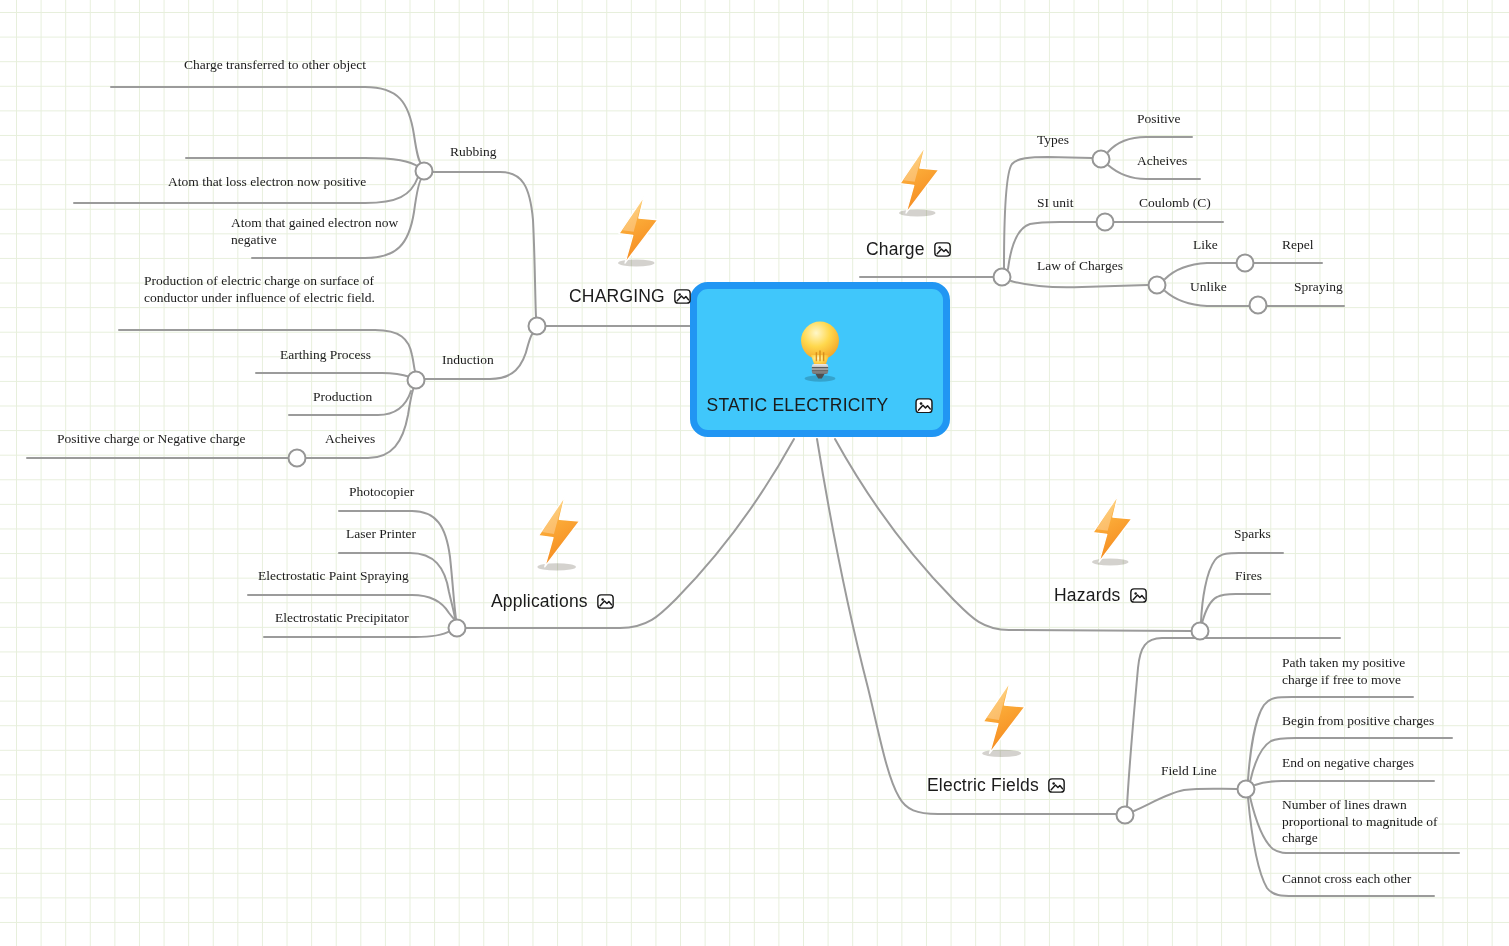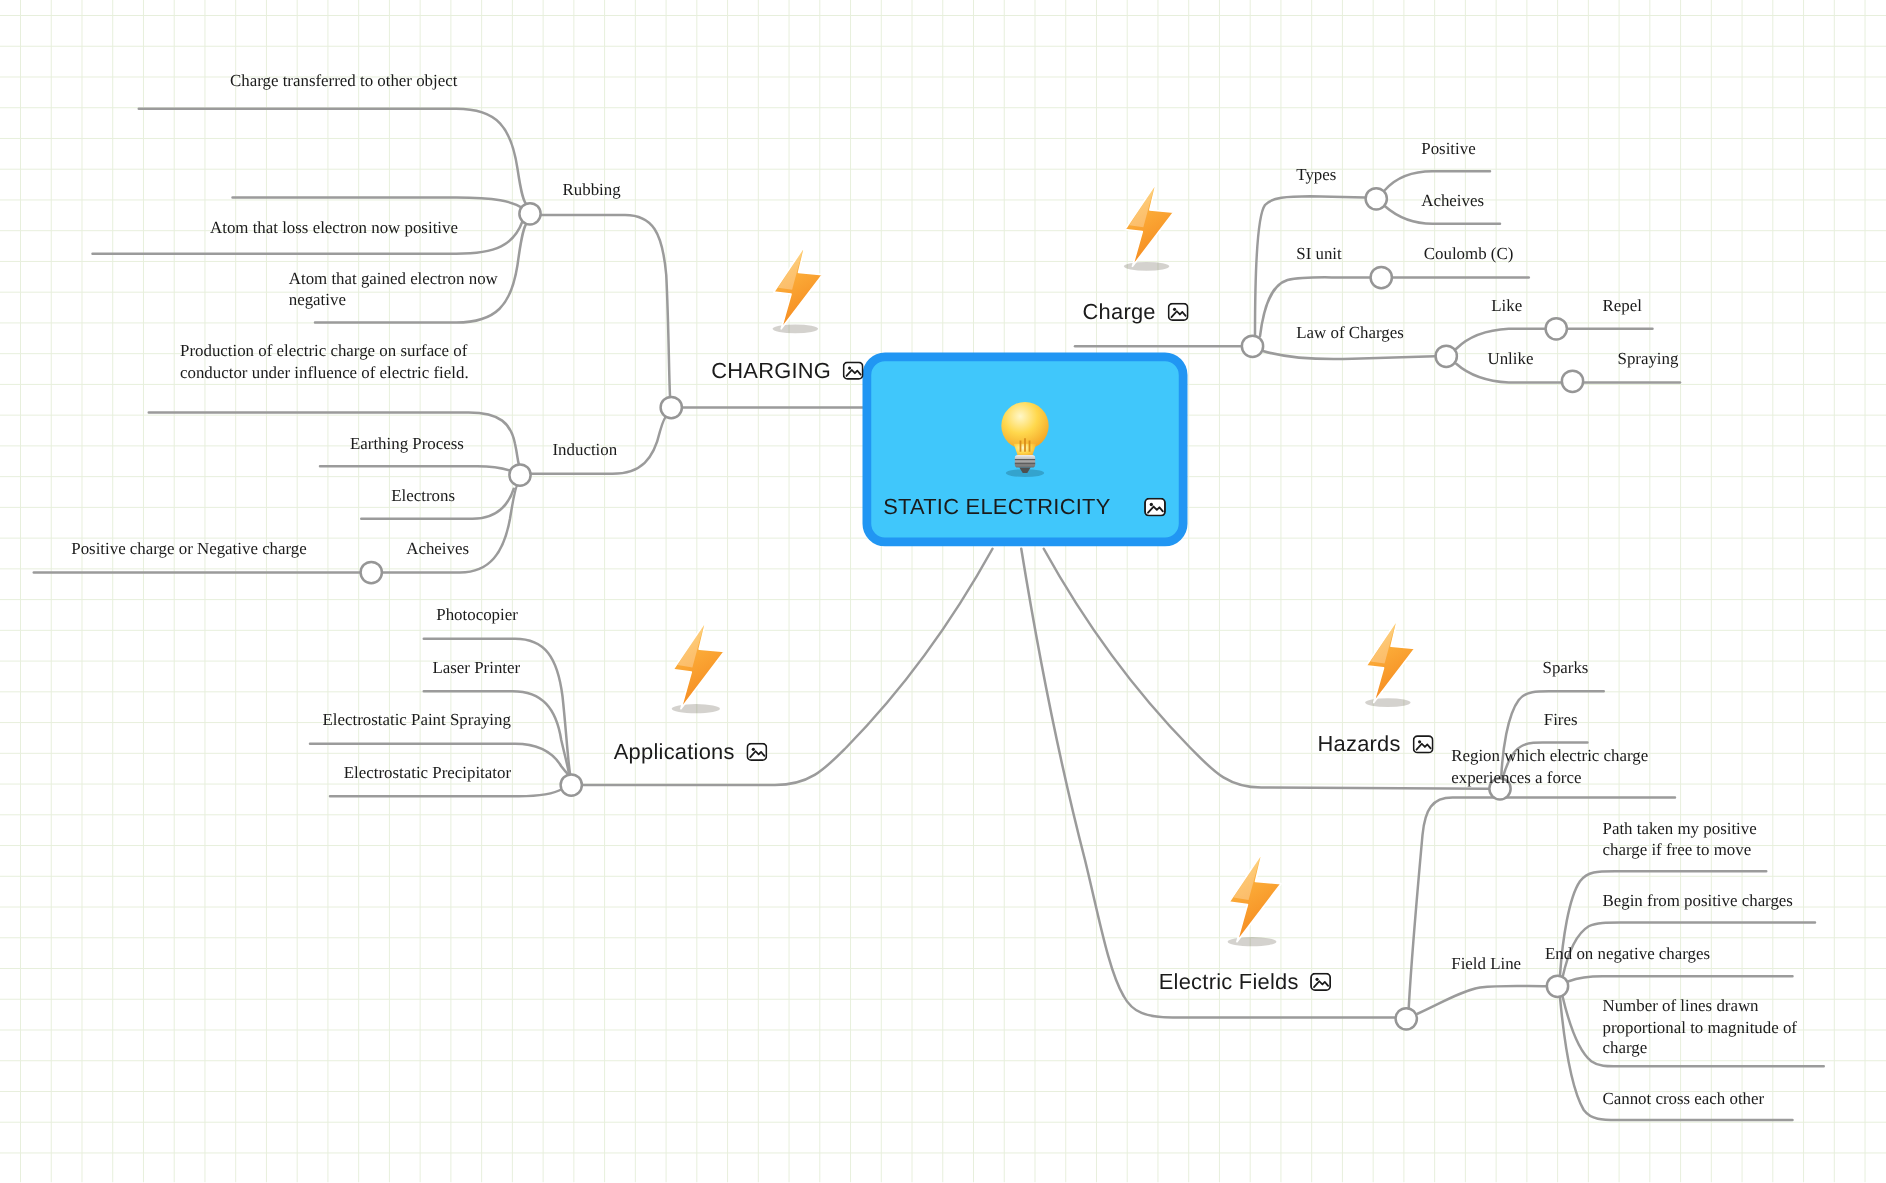--- a/index.html
+++ b/index.html
@@ -204,21 +204,21 @@
   </div>
 
   <div class="lbl" style="left:450px;top:144px">Rubbing</div>
   <div class="lbl" style="left:184px;top:57px">Charge transferred to other object</div>
   <div class="lbl" style="left:168px;top:174px">Atom that loss electron now positive</div>
   <div class="lbl wrap" style="left:231px;top:215px;width:170px">Atom that gained electron now negative</div>
 
   <div class="lbl" style="left:442px;top:352px">Induction</div>
   <div class="lbl wrap" style="left:144px;top:273px;width:248px">Production of electric charge on surface of conductor under influence of electric field.</div>
   <div class="lbl" style="left:280px;top:347px">Earthing Process</div>
-  <div class="lbl" style="left:313px;top:389px">Electrons</div>
+  <div class="lbl" style="left:313px;top:389px">Production</div>
   <div class="lbl" style="left:325px;top:431px">Acheives</div>
   <div class="lbl" style="left:57px;top:431px">Positive charge or Negative charge</div>
 
   <div class="lbl" style="left:1037px;top:132px">Types</div>
   <div class="lbl" style="left:1137px;top:111px">Positive</div>
   <div class="lbl" style="left:1137px;top:153px">Acheives</div>
   <div class="lbl" style="left:1037px;top:195px">SI unit</div>
   <div class="lbl" style="left:1139px;top:195px">Coulomb (C)</div>
   <div class="lbl" style="left:1037px;top:258px">Law of Charges</div>
   <div class="lbl" style="left:1193px;top:237px">Like</div>
@@ -227,21 +227,20 @@
   <div class="lbl" style="left:1294px;top:279px">Spraying</div>
 
   <div class="lbl" style="left:349px;top:484px">Photocopier</div>
   <div class="lbl" style="left:346px;top:526px">Laser Printer</div>
   <div class="lbl" style="left:258px;top:568px">Electrostatic Paint Spraying</div>
   <div class="lbl" style="left:275px;top:610px">Electrostatic Precipitator</div>
 
   <div class="lbl" style="left:1234px;top:526px">Sparks</div>
   <div class="lbl" style="left:1235px;top:568px">Fires</div>
 
-  <div class="lbl wrap" style="left:1161px;top:597px;width:180px">Region which electric charge experiences a force</div>
   <div class="lbl" style="left:1161px;top:763px">Field Line</div>
   <div class="lbl wrap" style="left:1282px;top:655px;width:145px">Path taken my positive charge if free to move</div>
   <div class="lbl" style="left:1282px;top:713px">Begin from positive charges</div>
-  <div class="lbl" style="left:1236px;top:755px">End on negative charges</div>
+  <div class="lbl" style="left:1282px;top:755px">End on negative charges</div>
   <div class="lbl wrap" style="left:1282px;top:797px;width:180px">Number of lines drawn proportional to magnitude of charge</div>
   <div class="lbl" style="left:1282px;top:871px">Cannot cross each other</div>
 
 </div>
 
 </body></html>

